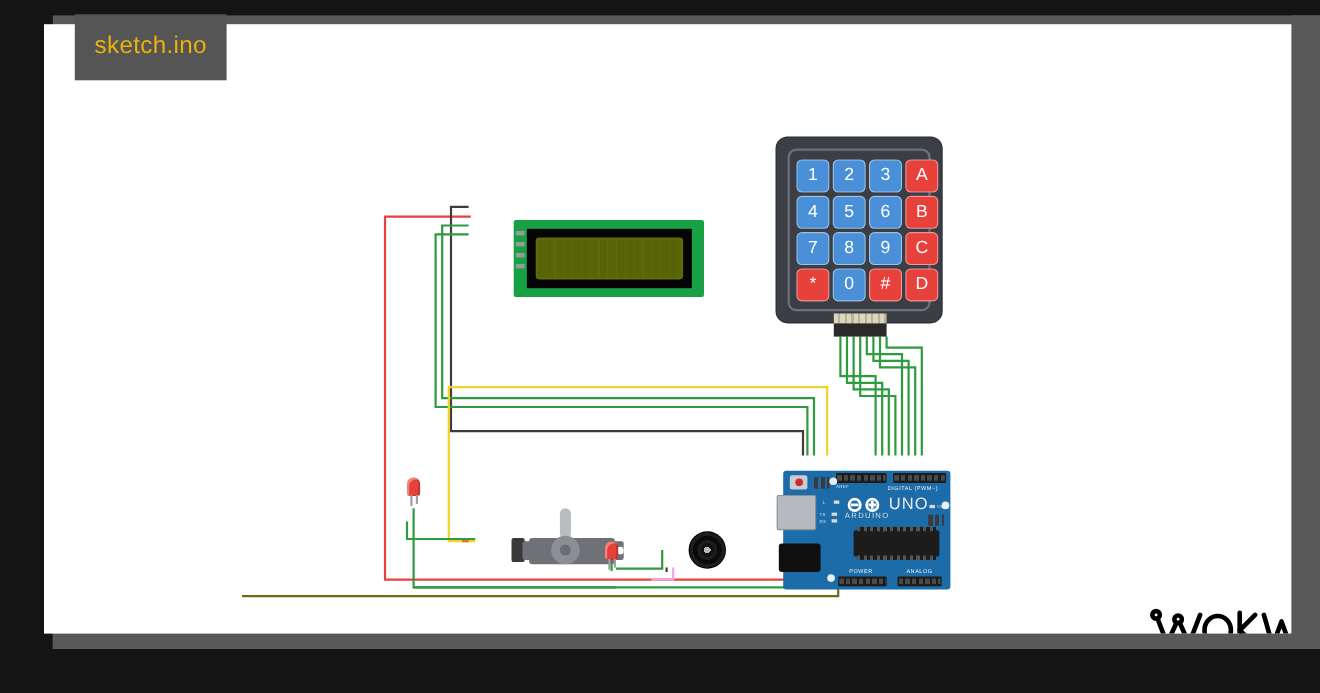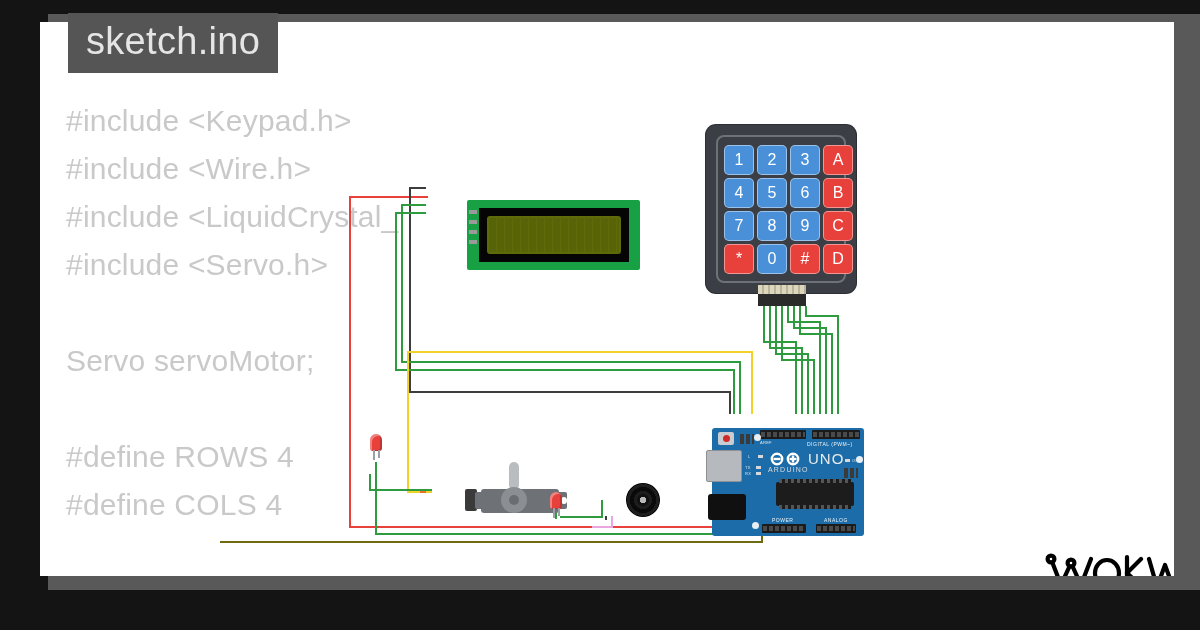--- a/index.html
+++ b/index.html
@@ -33,22 +33,22 @@
     white-space:pre;
     letter-spacing:0.2px;
     user-select:none;
   }
 
   
   .tab{
     position:absolute;left:68px;top:13px;
     padding:6px 18px 10px 18px;
     background:#555555;
-    color:#e5e5e5;
-    font-size:38px;line-height:44px;
+    color:#eab308;
+    font-size:22px;line-height:44px;
     letter-spacing:0.3px;
   }
 
   
   .wokwi{
     position:absolute;left:1005px;top:525px;
     font-size:0;
   }
   svg.wires{position:absolute;left:0;top:0;width:1134px;height:554px;overflow:visible;}
 
@@ -208,29 +208,20 @@
 
 <div class="frame">
 
   <div class="outer-dark"></div>
   <div class="shadow-plate"></div>
   <div class="bottom-strip"></div>
   <div class="right-strip"></div>
 
   <div class="canvas">
 
-    <div class="code">#include &lt;Keypad.h&gt;
-#include &lt;Wire.h&gt;
-#include &lt;LiquidCrystal_
-#include &lt;Servo.h&gt;
-
-Servo servoMotor;
-
-#define ROWS 4
-#define COLS 4</div>
 
     <svg class="wires" viewBox="0 0 1134 554">
       <g fill="none" stroke-linecap="butt" stroke-linejoin="miter">
 
         <path d="M388,175 L310,175 L310,505 L700,505" stroke="#e8413c" stroke-width="2"></path>
 
         <path d="M388,166 L378,166 L378,360 L180,360" stroke="#3d3d3d" stroke-width="2" opacity="0"></path>
         <path d="M388,165 L372,165 L372,352 L182,352" stroke="#3d3d3d" stroke-width="2" opacity="0"></path>
 
         <path d="M386,166 L370,166 L370,370 L690,370 L690,392" stroke="#3d3d3d" stroke-width="2"></path>

